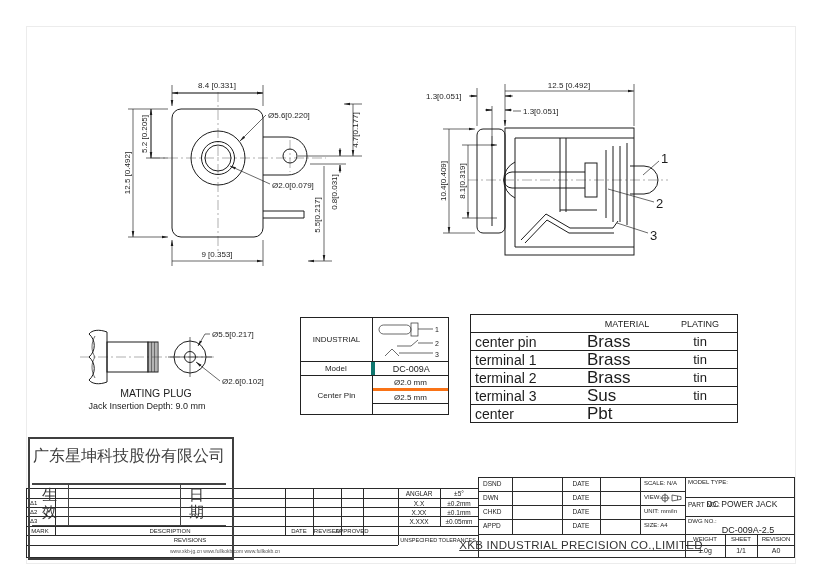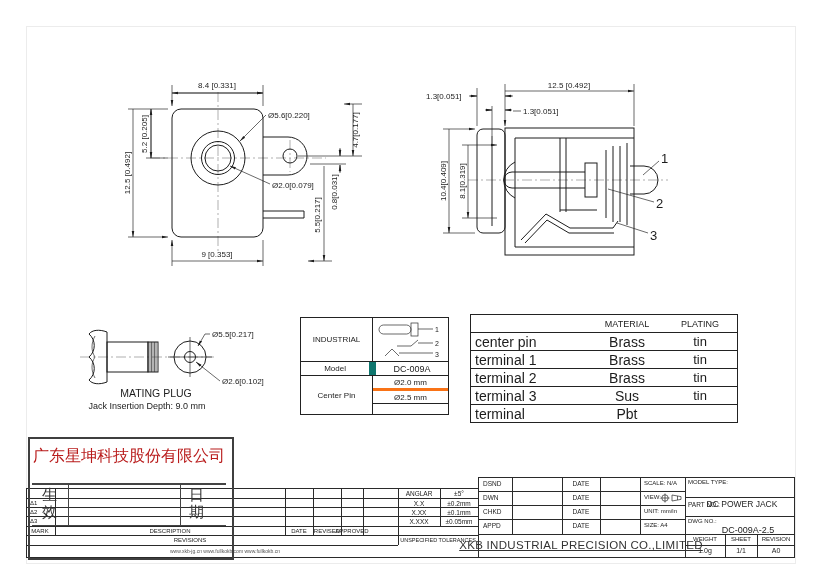--- a/index.html
+++ b/index.html
@@ -17,21 +17,21 @@
   .cl{stroke:#8d8d8d;stroke-width:.7;fill:none;stroke-dasharray:10 3 2 3;}
   
   #specTable{left:300px;top:317px;width:147px;height:96px;border:1px solid #222;font-size:8px;}
   #specTable .row{display:flex;border-bottom:1px solid #222;}
   #specTable .cell{display:flex;align-items:center;justify-content:center;}
   
   #matTable{left:470px;top:314px;width:266px;height:107px;border:1.5px solid #222;}
   #matTable .mrow{display:flex;border-bottom:1px solid #222;height:17px;align-items:center;}
   #matTable .mrow:last-child{border-bottom:none;}
   #matTable .p1{width:112px;padding-left:4px;font-size:14px;}
-  #matTable .p2{width:80px;font-size:14px;text-align:center;}
+  #matTable .p2{width:80px;font-size:17px;}
   #matTable .p3{width:66px;font-size:13px;text-align:center;}
   #matTable .hdr{font-size:9px;}
   
   #stamp{left:28px;top:437px;width:202px;height:119px;border:2px solid #3f3f3f;z-index:6;color:#333;
          font-family:"DejaVu Serif",serif;}
   .vtext{position:absolute;width:17px;line-height:17px;font-size:15px;word-break:break-all;text-align:center;}
 </style>
 </head>
 <body>
 
@@ -147,21 +147,21 @@
           <path class="thin" d="M43,9 H58"></path>
           <path class="thin" d="M22,26 H36 L43,20 M43,23 H58"></path>
           <path class="thin" d="M10,36 L17,29 L24,36 M24,33 H58"></path>
           <text x="60" y="12" font-size="7">1</text>
           <text x="60" y="26" font-size="7">2</text>
           <text x="60" y="37" font-size="7">3</text>
         </svg>
       </div>
     </div>
     <div class="row" style="height:13px;">
-      <div class="cell" style="width:71px;border-right:7px solid #0f766e;">Model</div>
+      <div class="cell" style="width:71px;border-right:4px solid #0f766e;">Model</div>
       <div class="cell" style="width:75px;font-size:9px;">DC-009A</div>
     </div>
     <div class="row" style="height:38px;border-bottom:none;">
       <div class="cell" style="width:71px;border-right:1px solid #222;">Center Pin</div>
       <div style="width:75px;">
         <div class="cell" style="height:12px;border-bottom:3px solid #f97316;">Ø2.0 mm</div>
         <div class="cell" style="height:12px;border-bottom:1px solid #222;">Ø2.5 mm</div>
         <div class="cell" style="height:12px;"></div>
       </div>
     </div>
@@ -187,21 +187,21 @@
       <div class="p1">terminal 2</div>
       <div class="p2">Brass</div>
       <div class="p3">tin</div>
     </div>
     <div class="mrow">
       <div class="p1">terminal 3</div>
       <div class="p2">Sus</div>
       <div class="p3">tin</div>
     </div>
     <div class="mrow">
-      <div class="p1">terminal</div>
+      <div class="p1">center</div>
       <div class="p2">Pbt</div>
       <div class="p3"></div>
     </div>
   </div>
 
   <div>
     <div class="hl" style="left:478px;top:477px;width:317px;"></div>
     <div class="hl" style="left:26px;top:488px;width:452px;"></div>
     <div class="hl" style="left:26px;top:557px;width:769px;"></div>
     <div class="vl" style="left:26px;top:488px;height:69px;"></div>
@@ -287,21 +287,21 @@
     <div class="lbl c" style="left:741px;top:536px;font-size:6px;">SHEET</div>
     <div class="lbl c" style="left:776px;top:536px;font-size:6px;">REVISION</div>
     <div class="lbl c" style="left:705px;top:547px;font-size:7px;">1.0g</div>
     <div class="lbl c" style="left:741px;top:547px;font-size:7px;">1/1</div>
     <div class="lbl c" style="left:776px;top:547px;font-size:7px;">A0</div>
 
     <div class="lbl c" style="left:581px;top:539px;font-size:11.5px;letter-spacing:.3px;color:#333;text-decoration:underline;">XKB INDUSTRIAL PRECISION CO.,LIMITED</div>
   </div>
 
   <div id="stamp" class="abs">
-    <div class="lbl c" style="left:99px;top:7px;font-size:16px;color:#b91c1c;font-family:'DejaVu Serif',serif;">广东星坤科技股份有限公司</div>
+    <div class="lbl c" style="left:99px;top:7px;font-size:16px;color:#404040;font-family:'DejaVu Serif',serif;">广东星坤科技股份有限公司</div>
     <div class="hl" style="left:2px;top:44px;width:194px;background:#444;height:1.5px;"></div>
     <div class="vl" style="left:38px;top:44px;height:42px;background:#444;"></div>
     <div class="vl" style="left:150px;top:44px;height:42px;background:#444;"></div>
     <div class="hl" style="left:2px;top:86px;width:194px;background:#444;"></div>
     <div class="vtext" style="left:11px;top:48px;">生效</div>
     <div class="vtext" style="left:158px;top:48px;">日期</div>
   </div>
 
 </div>
 

